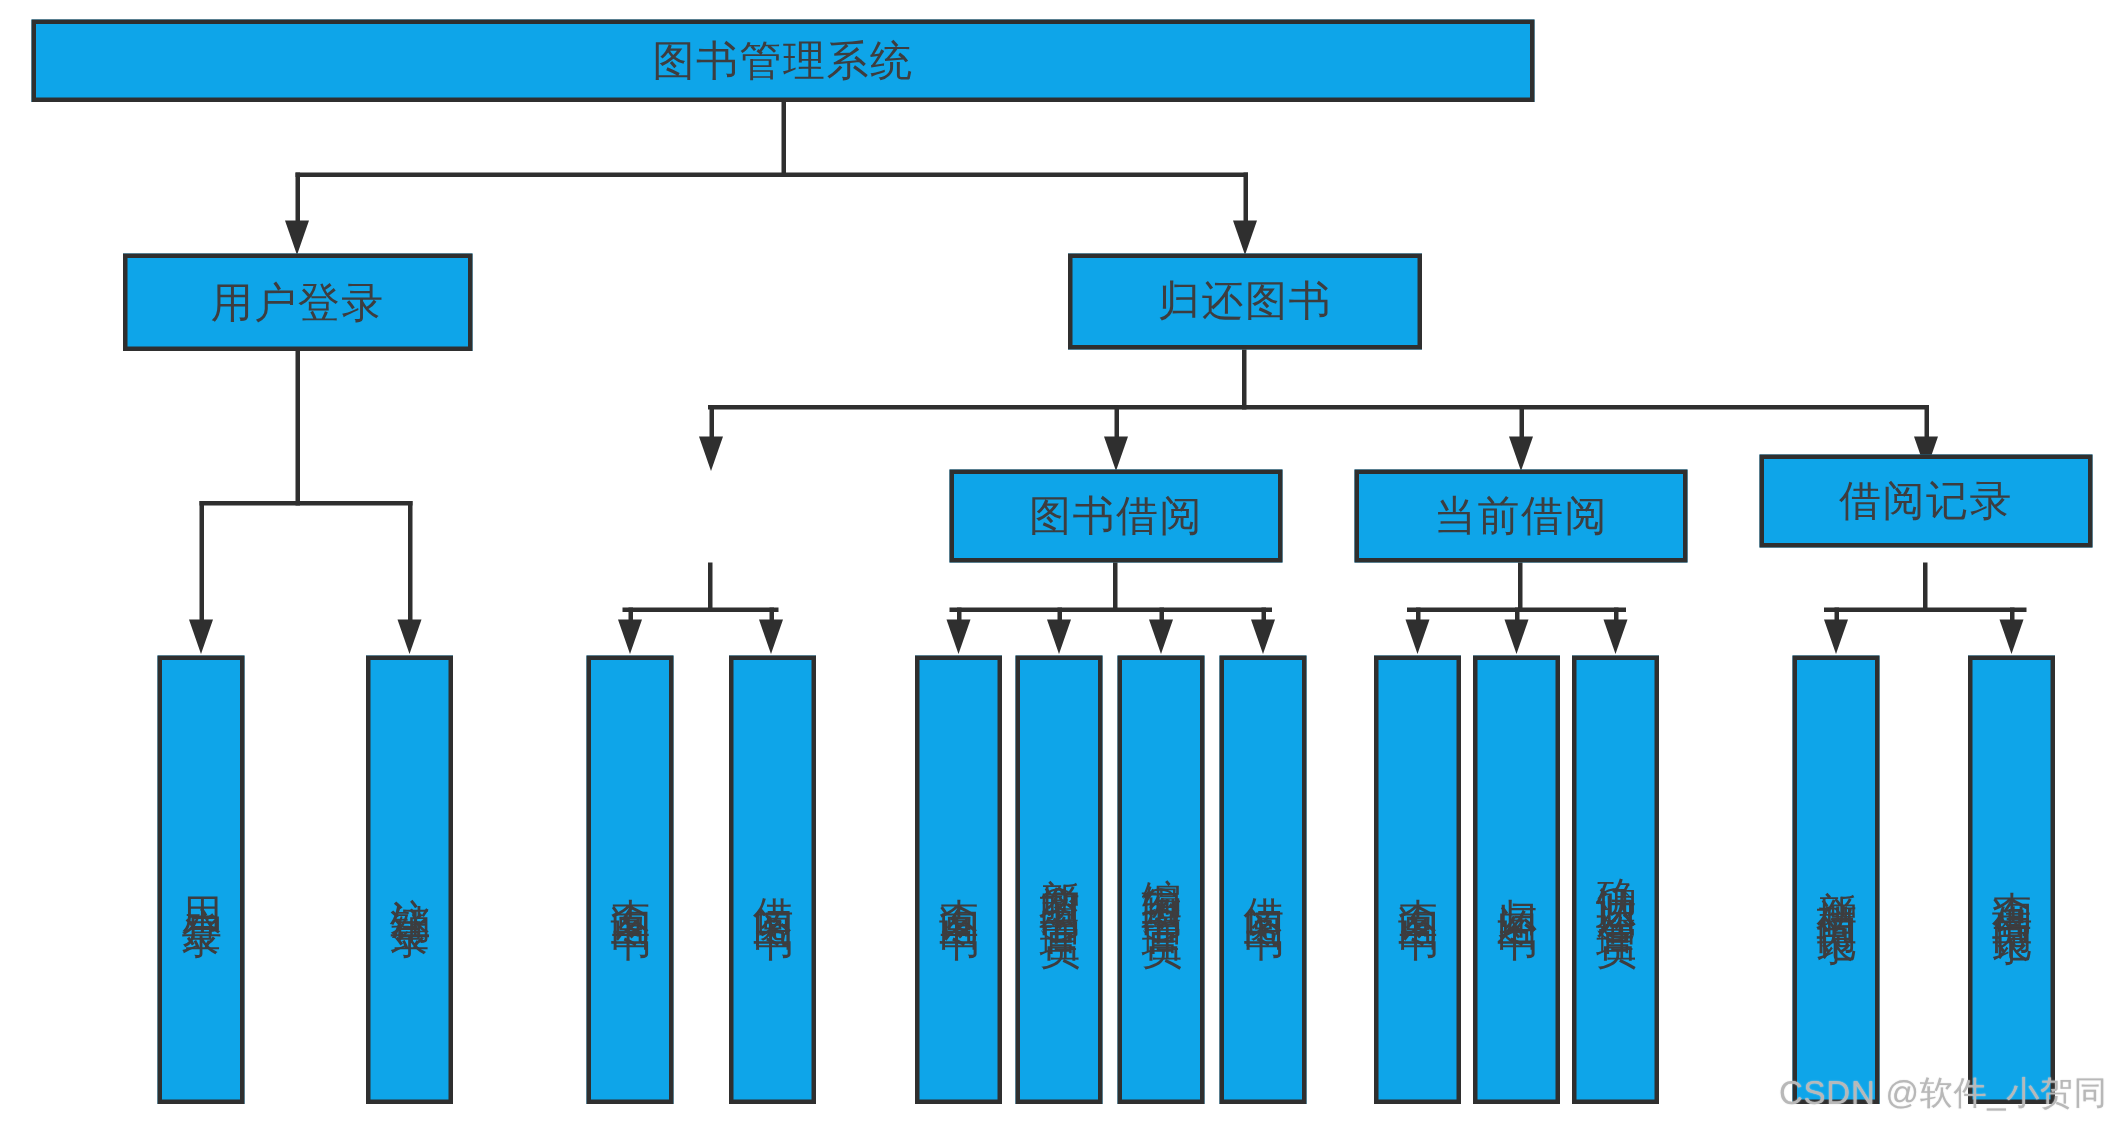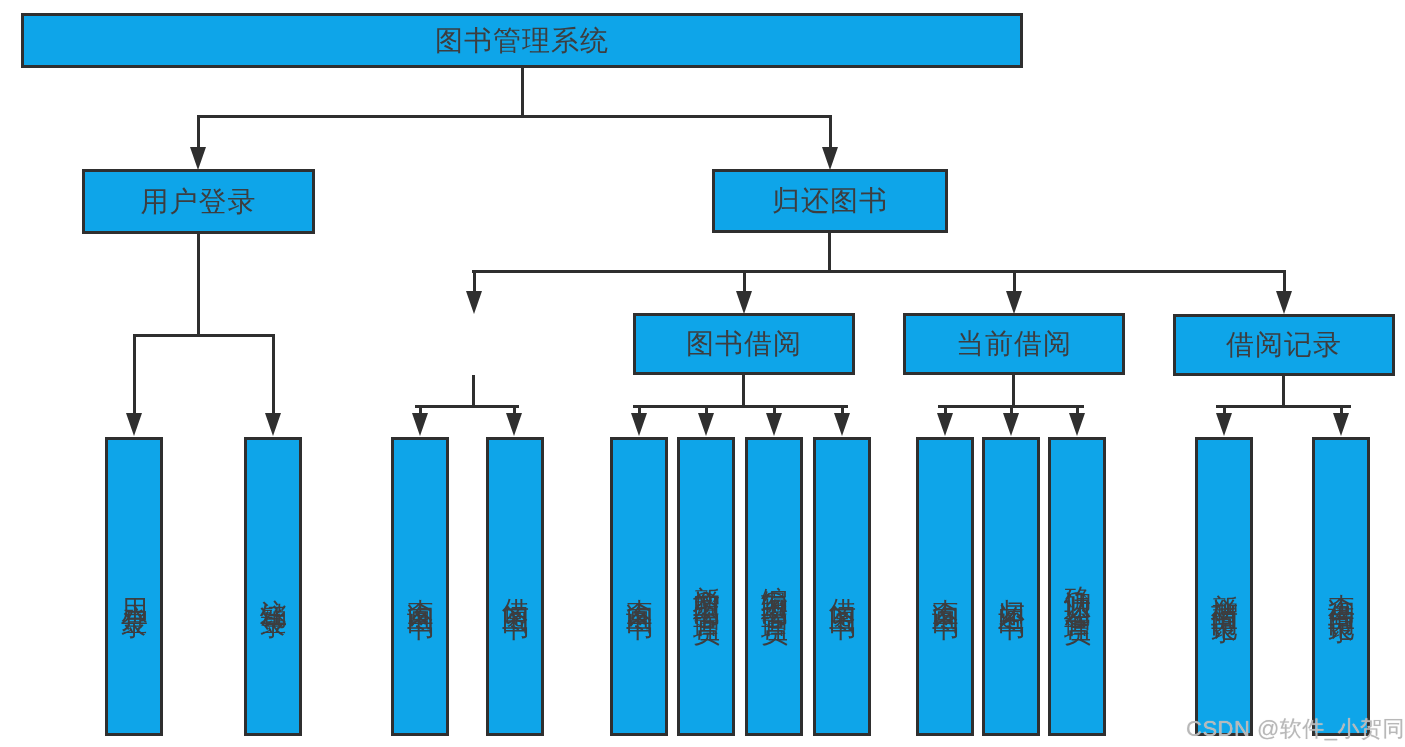--- a/index.html
+++ b/index.html
@@ -71,21 +71,21 @@
   <div class="arrowhead" style="left:1006px;top:291px;"></div>
   <div class="vline" style="left:1283px;top:270px;height:26px;"></div>
   <div class="arrowhead" style="left:1276px;top:291px;"></div>
 
   <div class="node" style="left:633px;top:313px;width:222px;height:62px;">
     <span>图书借阅</span>
   </div>
   <div class="node" style="left:903px;top:313px;width:222px;height:62px;">
     <span>当前借阅</span>
   </div>
-  <div class="node" style="left:1173px;top:314px;width:222px;height:62px;">
+  <div class="node" style="left:1173px;top:303px;width:222px;height:62px;">
     <span>借阅记录</span>
   </div>
 
   <div class="vline" style="left:472px;top:375px;height:33px;"></div>
   <div class="hline" style="left:415px;top:405px;width:104px;"></div>
   <div class="vline" style="left:419px;top:405px;height:12px;"></div>
   <div class="arrowhead" style="left:412px;top:413px;"></div>
   <div class="vline" style="left:513px;top:405px;height:12px;"></div>
   <div class="arrowhead" style="left:506px;top:413px;"></div>
 

